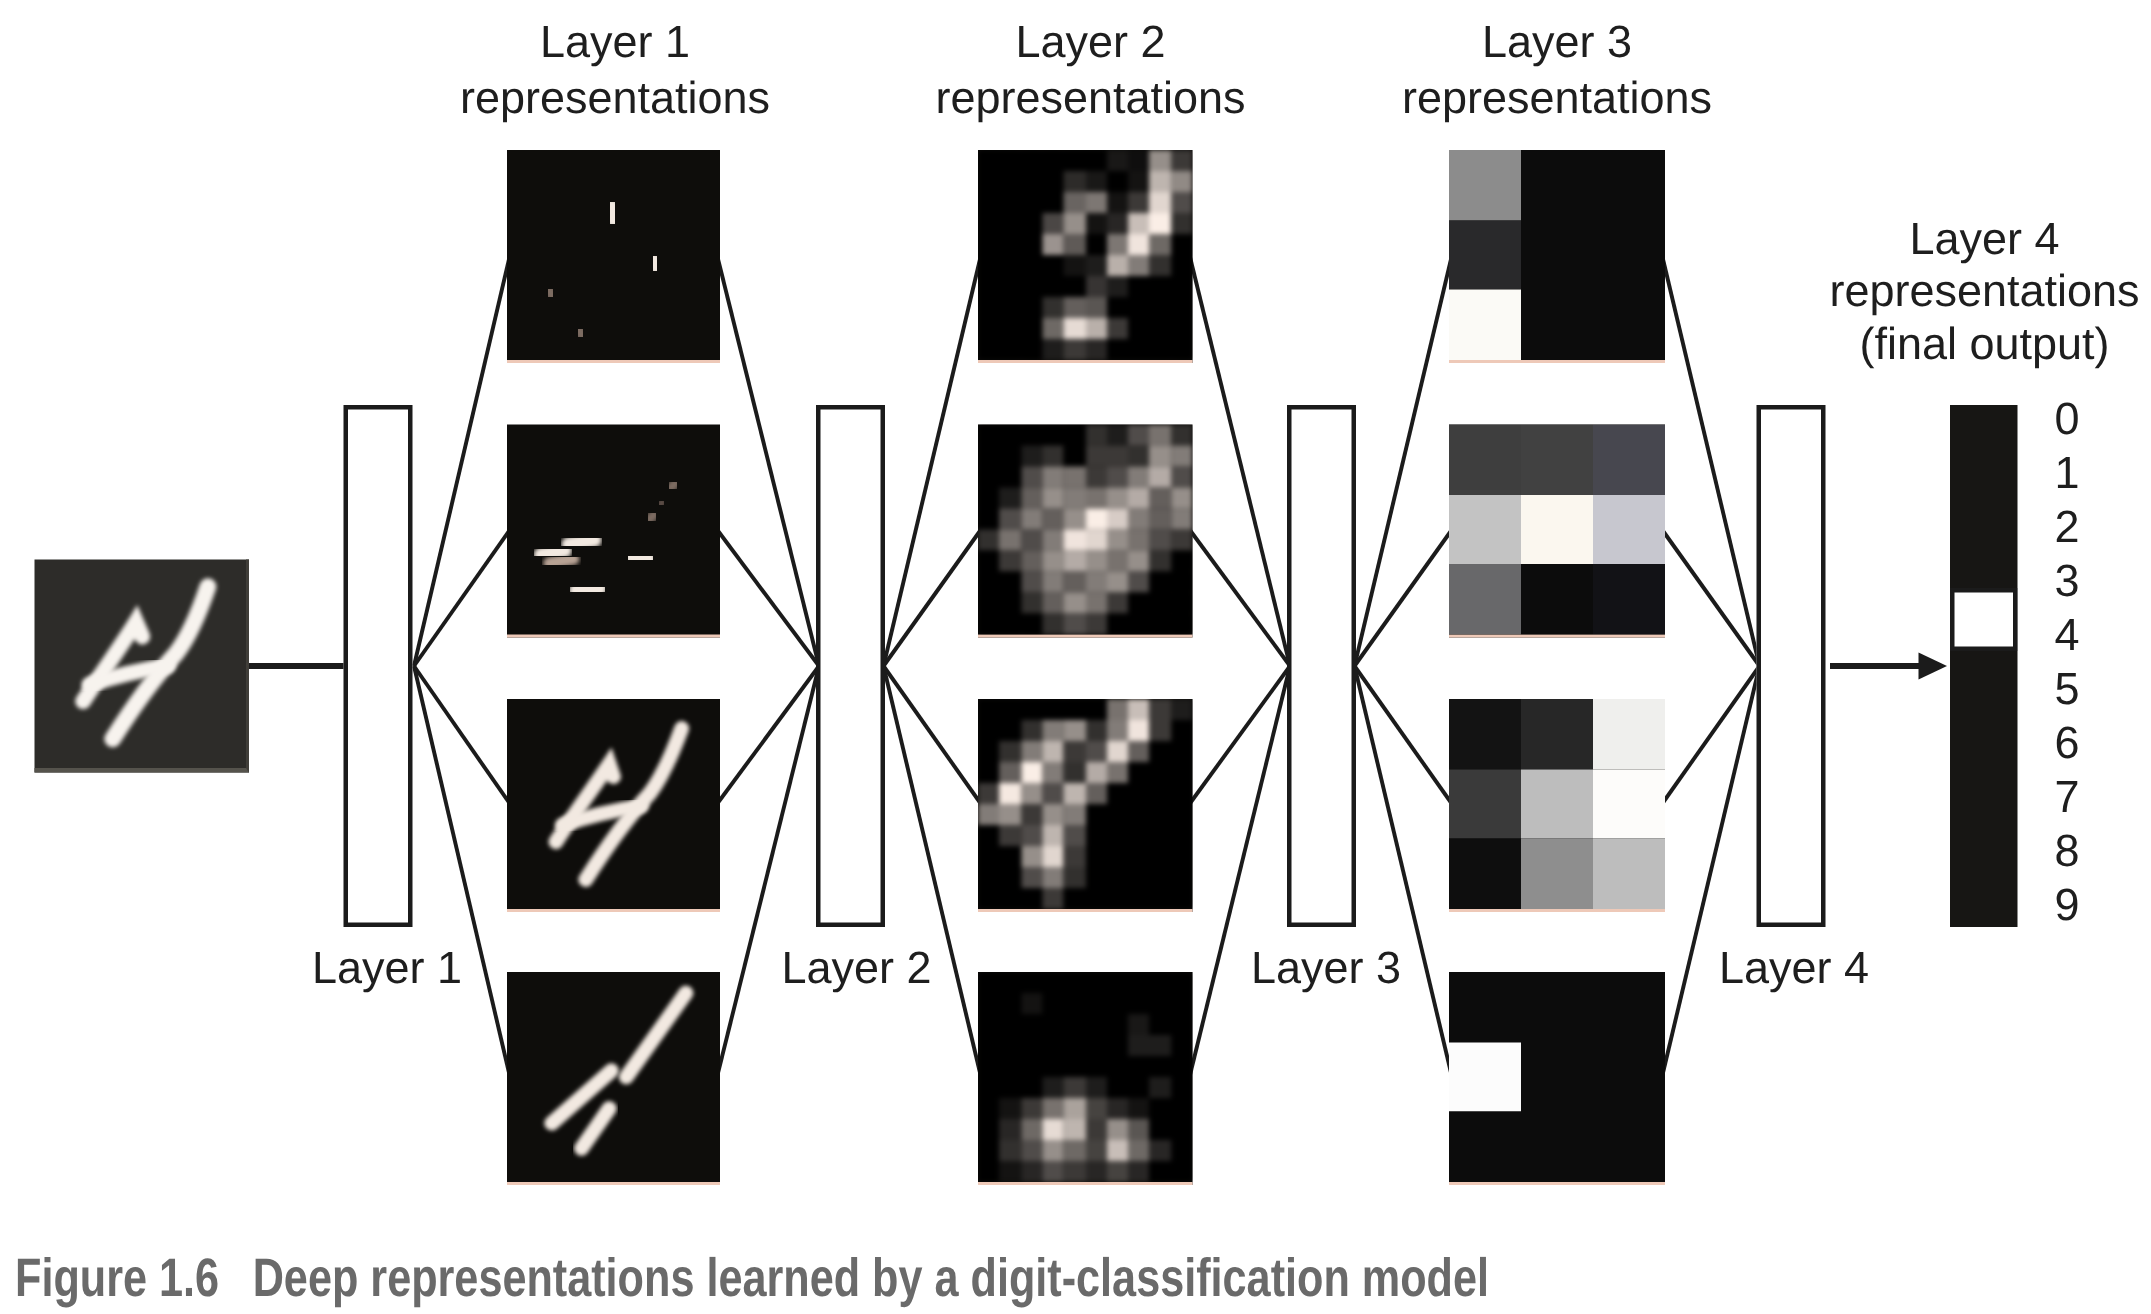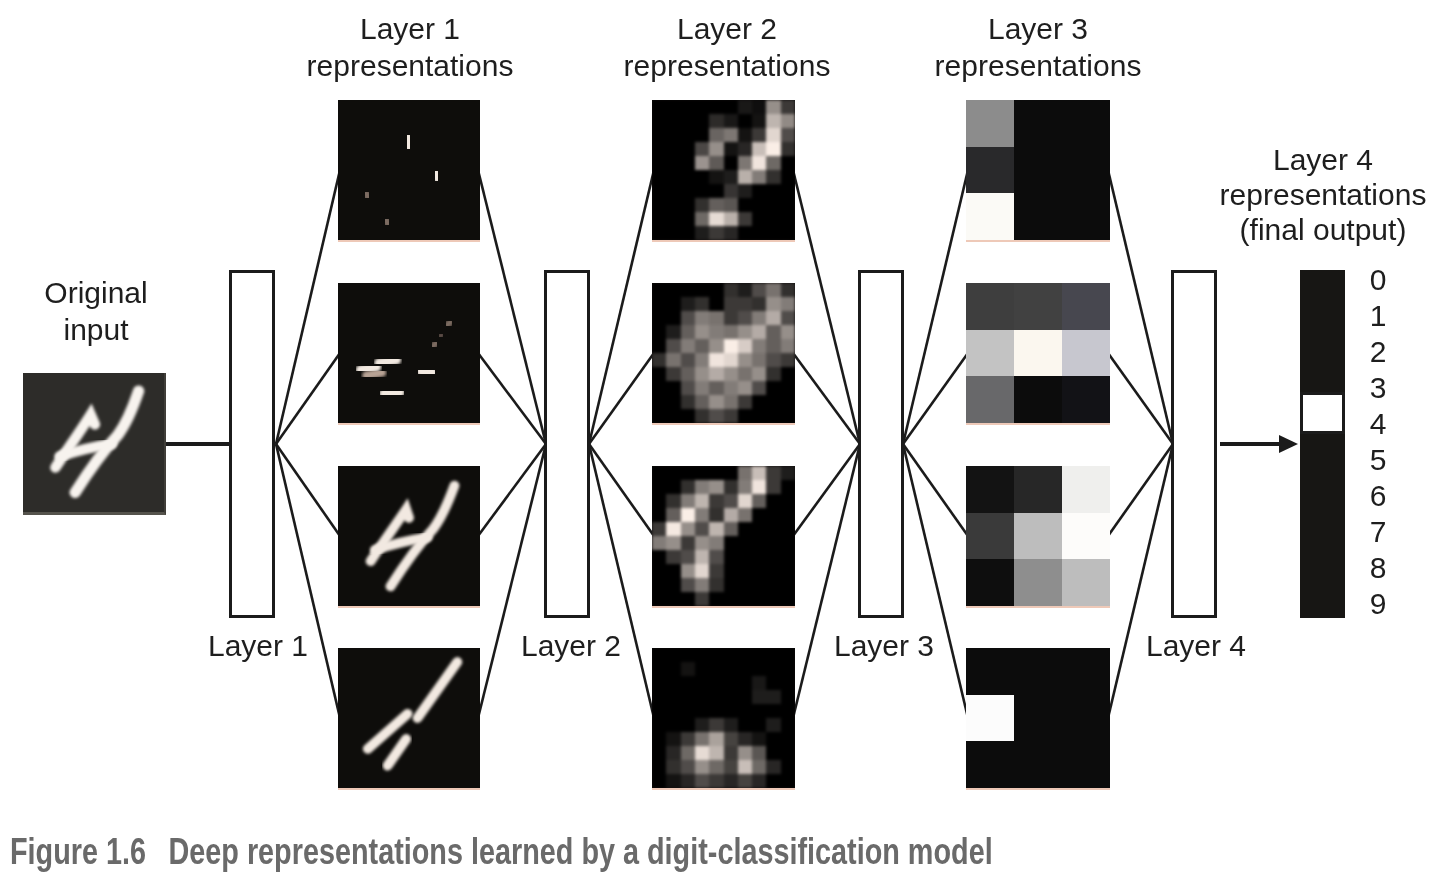--- a/index.html
+++ b/index.html
@@ -620,22 +620,20 @@
       <div class="digit">2</div>
       <div class="digit">3</div>
       <div class="digit">4</div>
       <div class="digit">5</div>
       <div class="digit">6</div>
       <div class="digit">7</div>
       <div class="digit">8</div>
       <div class="digit">9</div>
     </div>
 
-  <div class="lbl" style="left:96px;top:274px;">Original
-input</div>
   <div class="lbl" style="left:410px;top:10px;">Layer 1
 representations</div>
   <div class="lbl" style="left:727px;top:10px;">Layer 2
 representations</div>
   <div class="lbl" style="left:1038px;top:10px;">Layer 3
 representations</div>
   <div class="lbl small-lead" style="left:1323px;top:142px;">Layer 4
 representations
 (final output)</div>
   <div class="lbl" style="left:258px;top:627px;">Layer 1</div>

